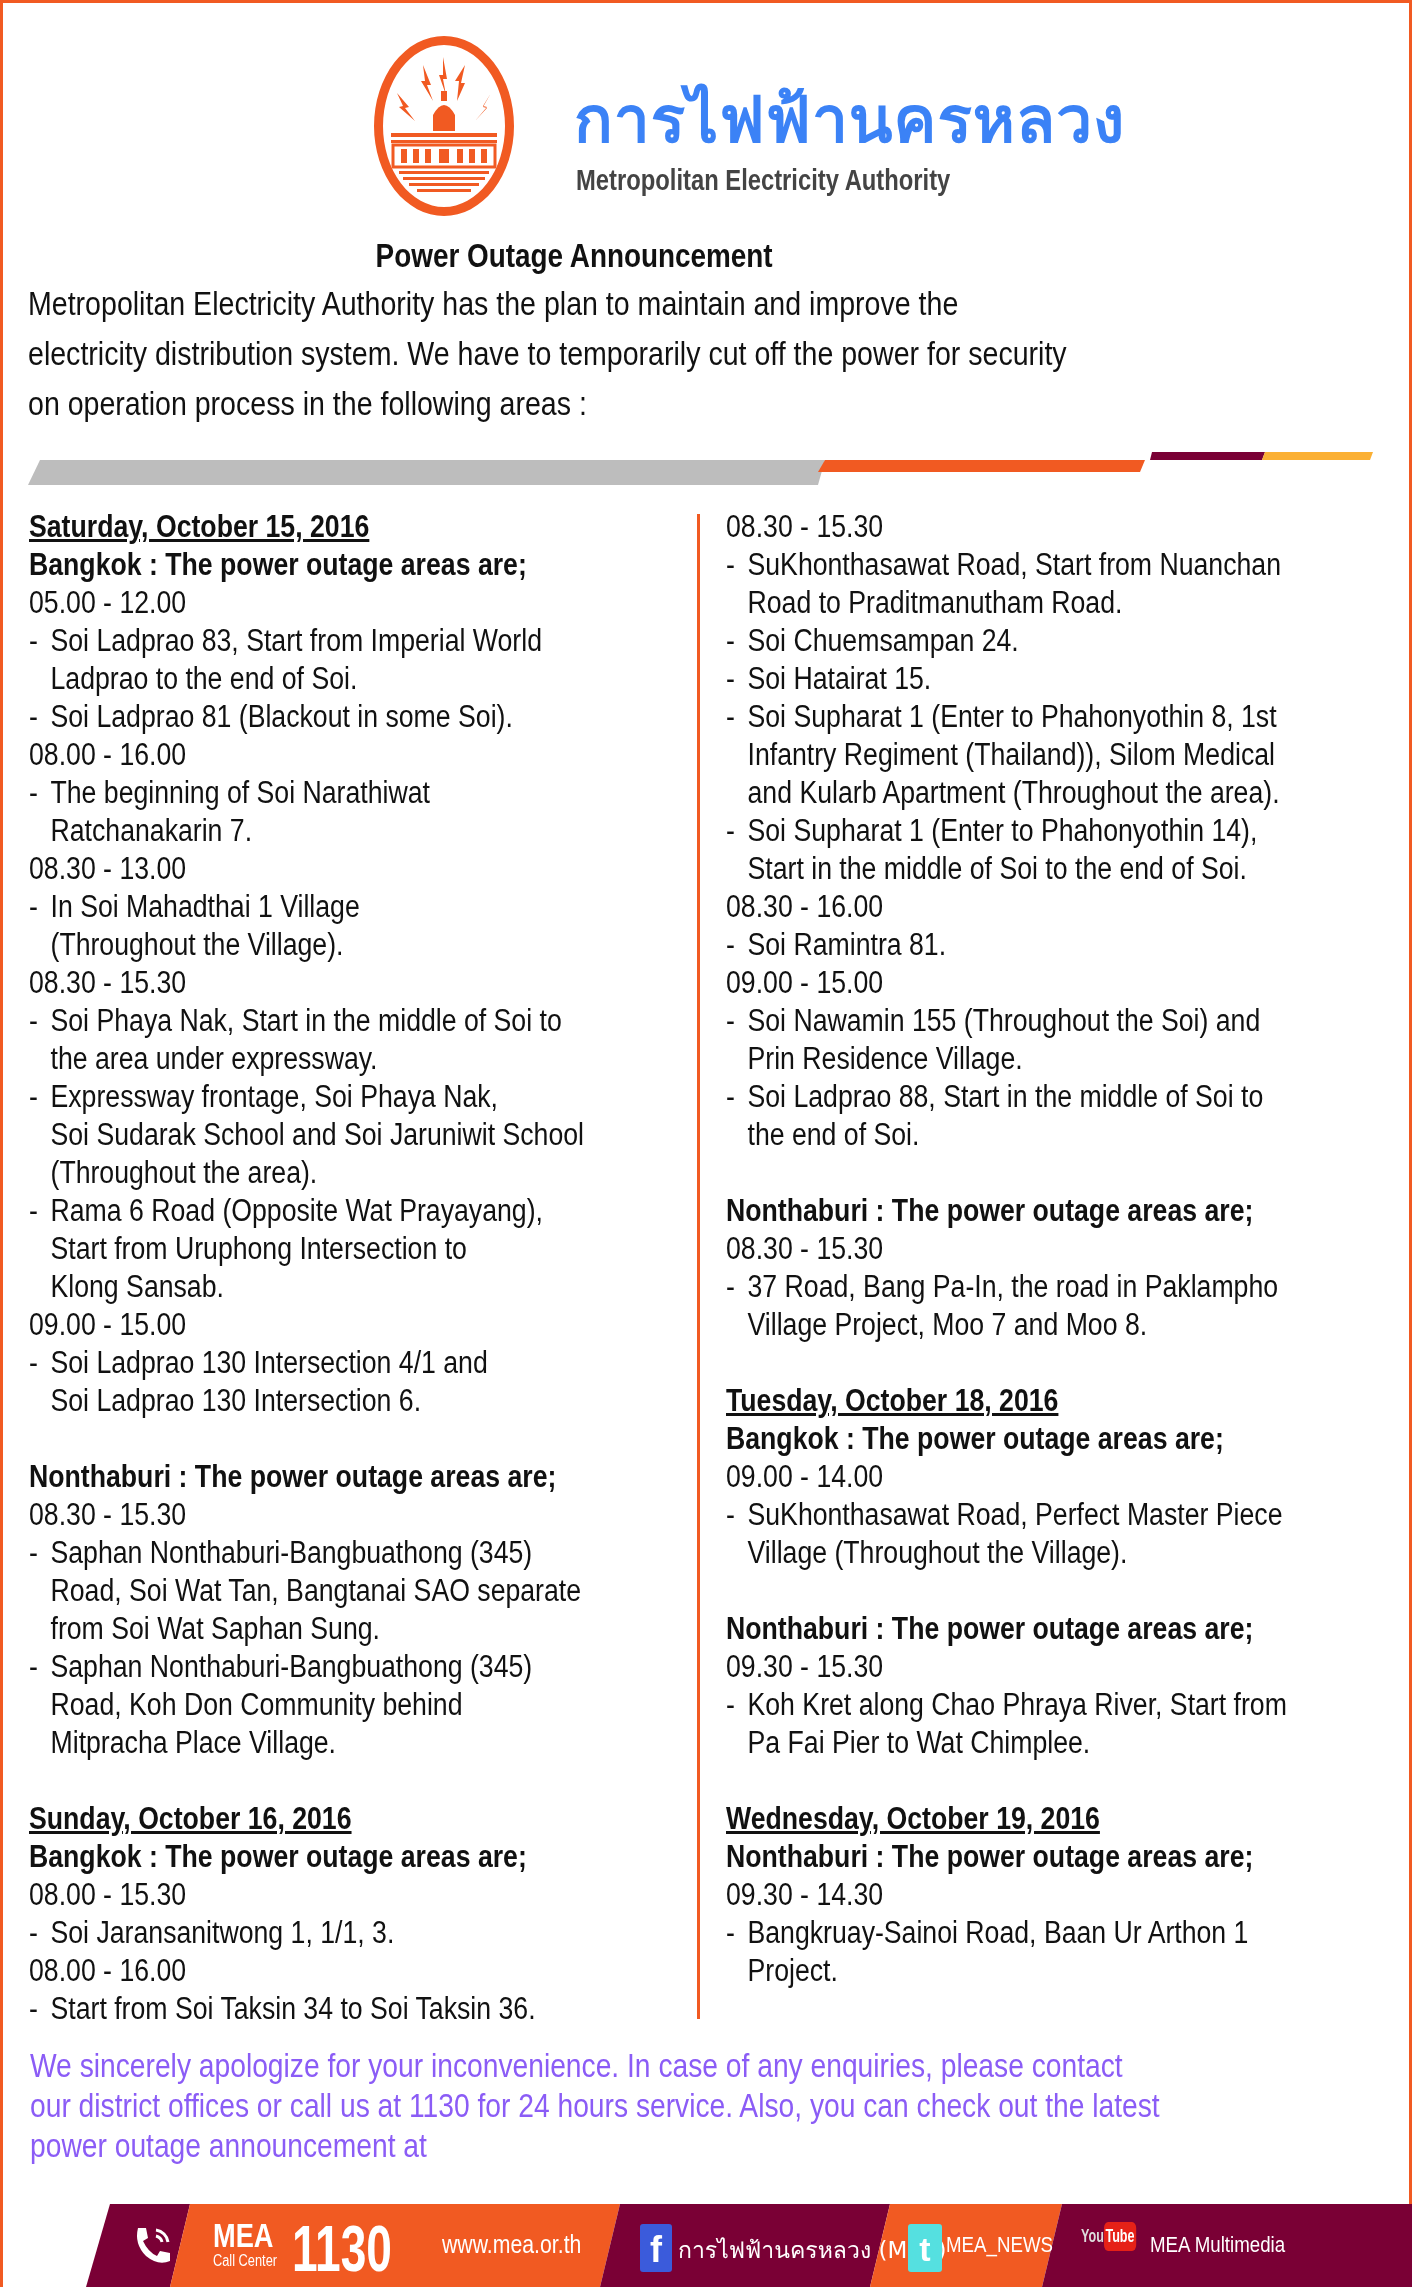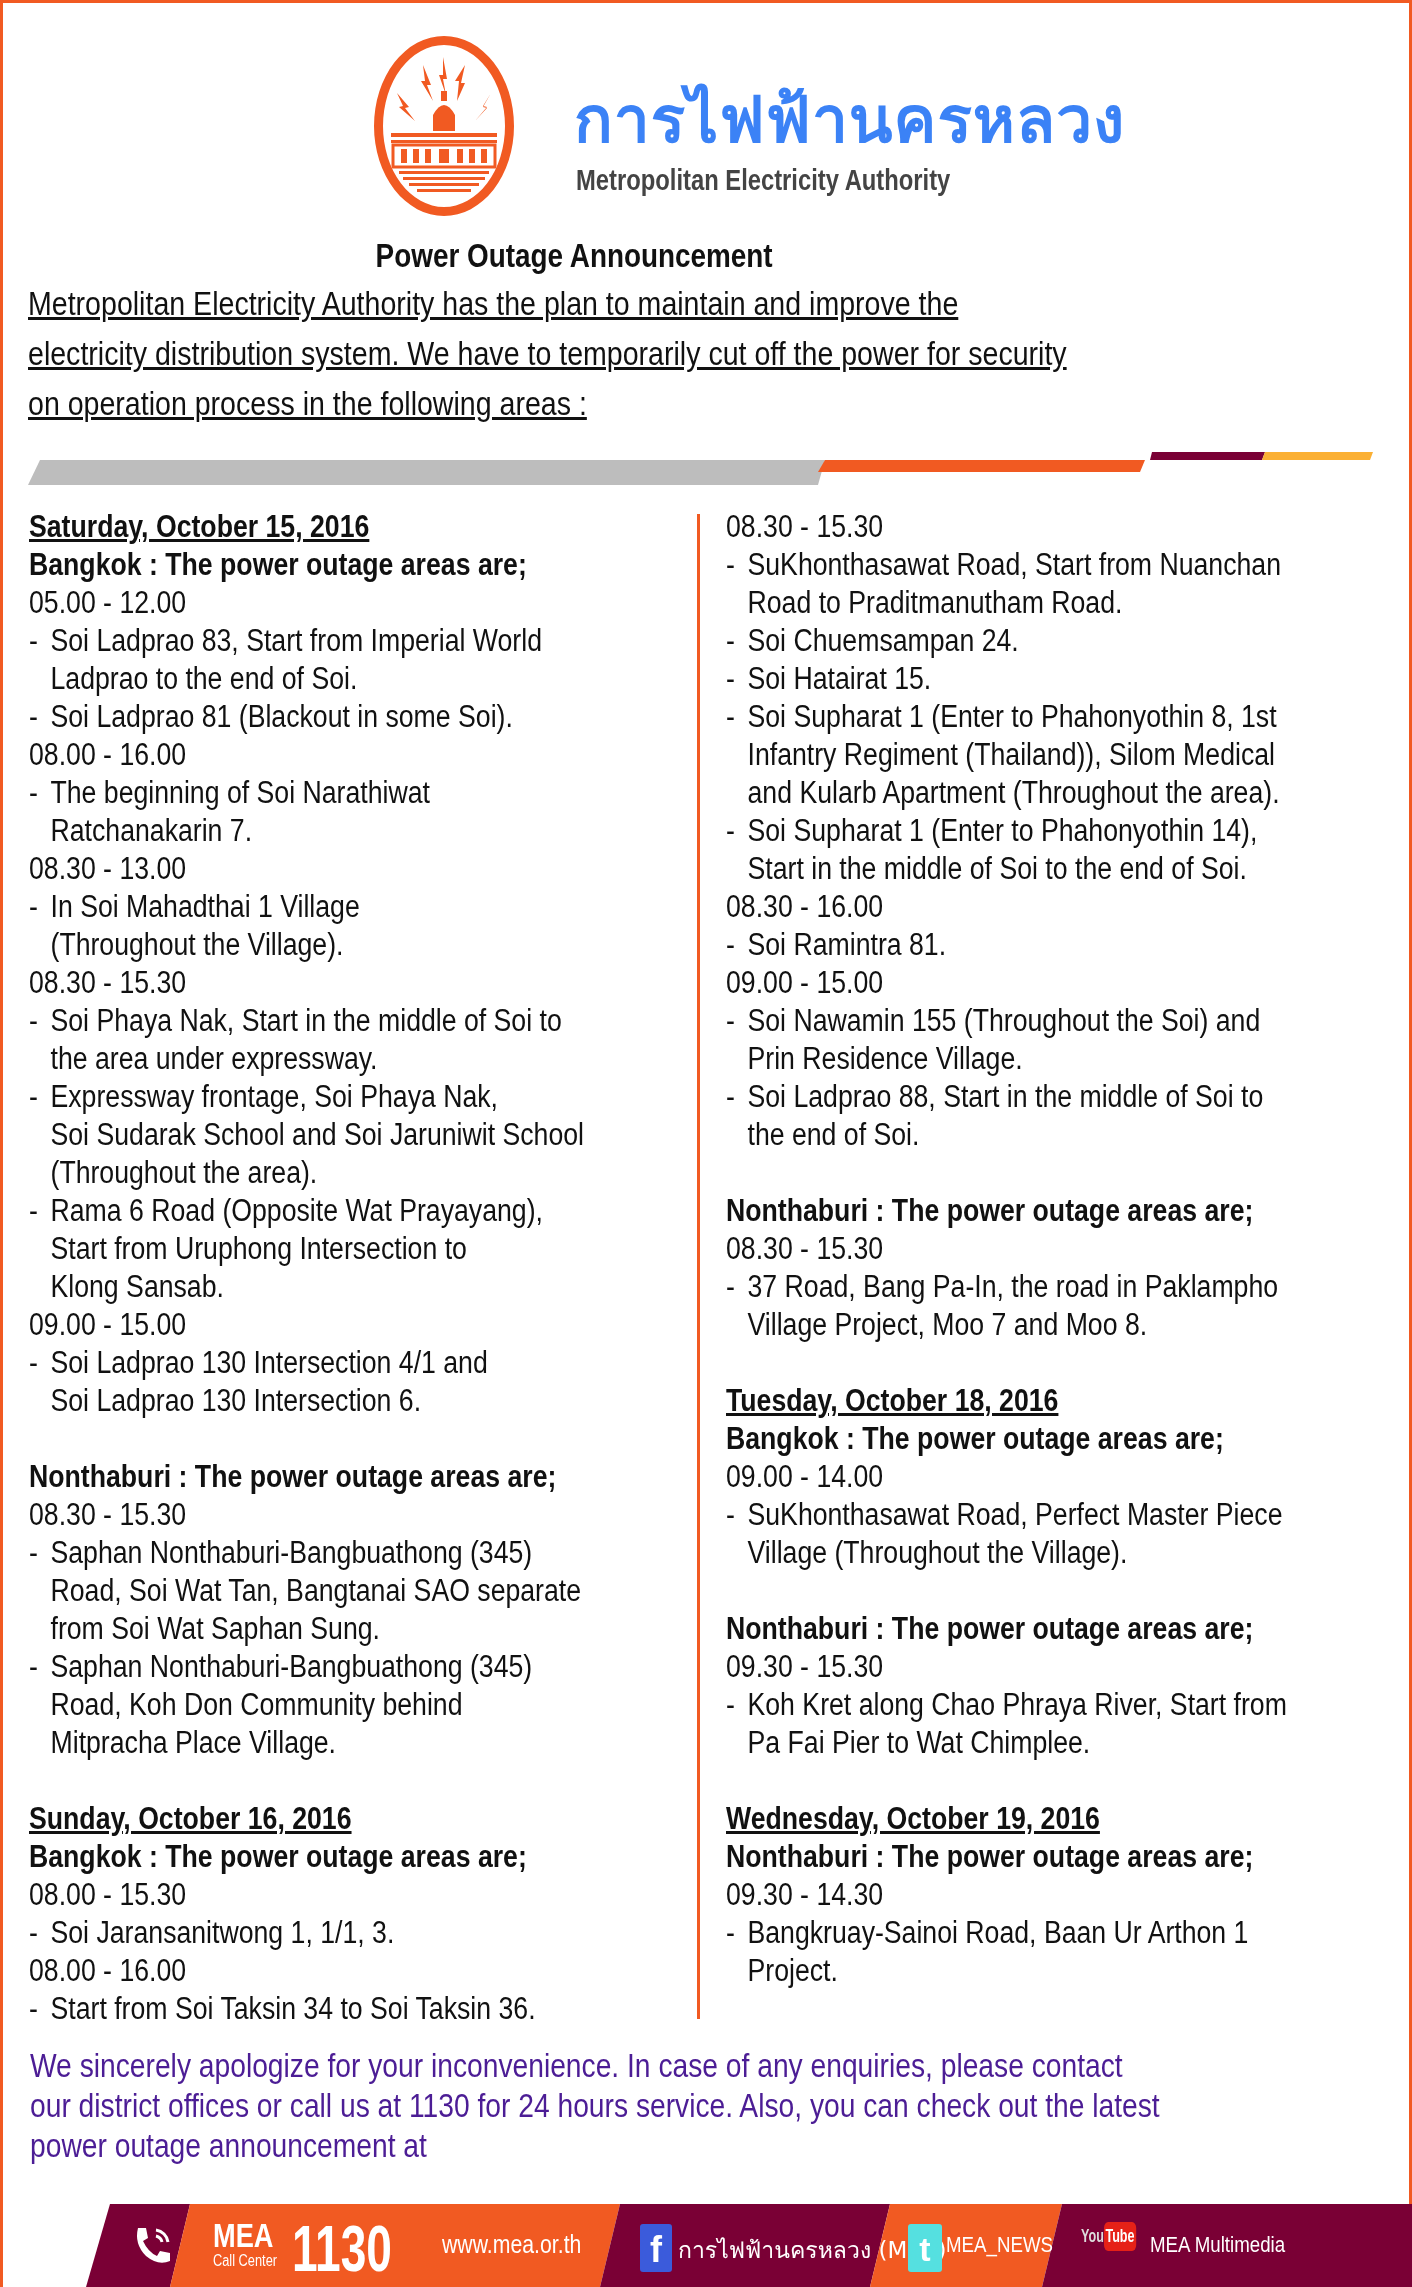--- a/index.html
+++ b/index.html
@@ -4,34 +4,34 @@
 <style>
   html,body{margin:0;padding:0;background:#fff;}
   body{width:1412px;height:2287px;position:relative;overflow:hidden;font-family:"Liberation Sans",sans-serif;color:#111;}
   .frame{position:absolute;left:0;top:0;width:1412px;height:2287px;box-sizing:border-box;border:3px solid #f15a22;border-bottom:none;}
   .logo-wrap{position:absolute;left:374px;top:36px;width:680px;height:180px;}
   .logo-circle{position:absolute;left:0;top:0;width:140px;height:180px;border-radius:50%;border:9px solid #f15a22;box-sizing:border-box;background:#fff;overflow:hidden;}
   .logo-thai{position:absolute;left:200px;top:32px;font-size:64px;font-weight:bold;color:#3b82f6;letter-spacing:1px;white-space:nowrap;font-family:"DejaVu Sans",sans-serif;}
   .logo-en{position:absolute;left:202px;top:128px;font-size:29px;font-weight:bold;color:#444;white-space:nowrap;transform:scaleX(0.82);transform-origin:left;}
   .title{position:absolute;left:0;width:1148px;top:236px;text-align:center;font-size:34px;font-weight:bold;}
   .title span{display:inline-block;transform:scaleX(0.82);}
-  .intro{position:absolute;left:28px;top:278px;width:1380px;font-size:34px;line-height:50px;text-decoration:underline;}
+  .intro{position:absolute;left:28px;top:278px;width:1380px;font-size:34px;line-height:50px;}
   .intro div{white-space:nowrap;transform:scaleX(0.84);transform-origin:left;}
   .stripes{position:absolute;left:0;top:440px;width:1412px;height:50px;}
   .col{position:absolute;top:508px;font-size:31px;line-height:38px;}
   .col .ln{white-space:nowrap;transform:scaleX(0.86);transform-origin:left;height:38px;}
   .col-left{left:29px;width:660px;}
   .col-right{left:726px;width:680px;}
   .divider{position:absolute;left:697px;top:514px;width:3px;height:1505px;background:#f15a22;}
   .date{font-weight:bold;text-decoration:underline;}
   .region{font-weight:bold;}
   .item{padding-left:25px;position:relative;}
   .item .dash{position:absolute;left:0;}
   .gap{height:38px;}
-  .apology{position:absolute;left:30px;top:2046px;width:1370px;color:#4c1d95;font-size:33px;line-height:40px;}
+  .apology{position:absolute;left:30px;top:2046px;width:1370px;color:#8b5cf6;font-size:33px;line-height:40px;}
   .apology div{white-space:nowrap;transform:scaleX(0.855);transform-origin:left;}
   .footer{position:absolute;left:0;top:2204px;width:1412px;height:83px;}
   .ftext{position:absolute;color:#fff;white-space:nowrap;}
 </style>
 </head>
 <body>
 
 <div class="frame"></div>
 
 <div class="logo-wrap">

